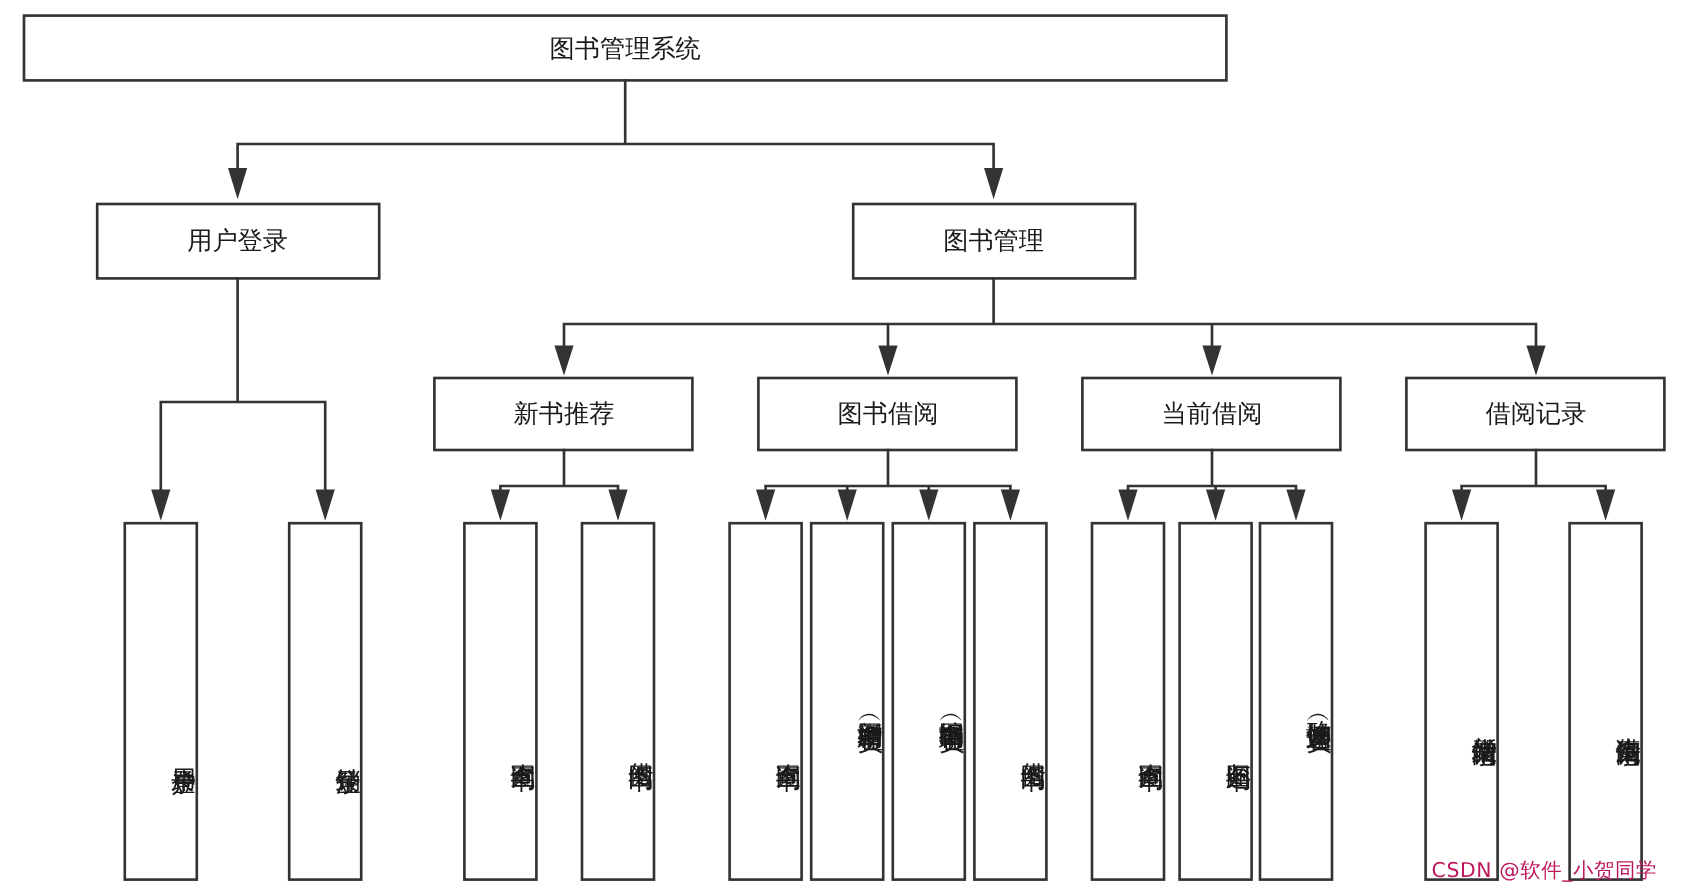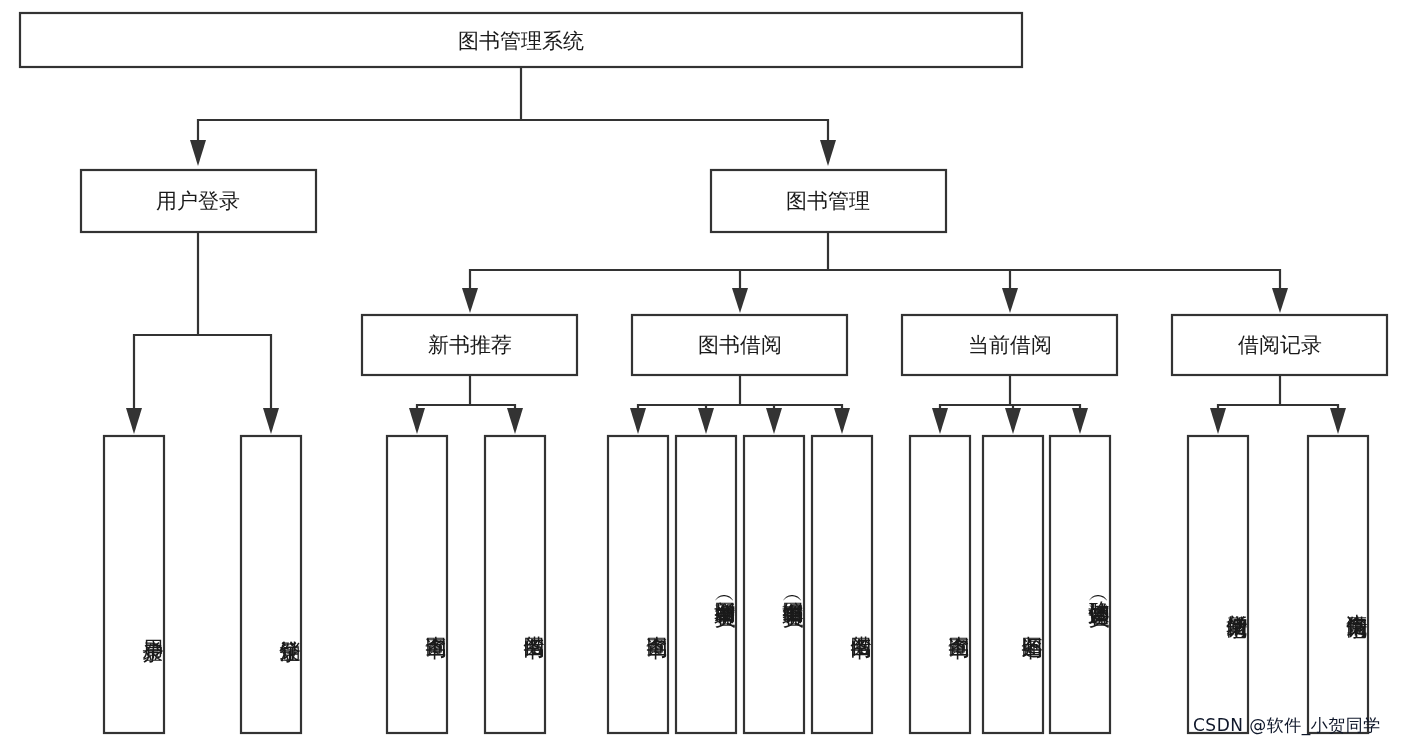--- a/index.html
+++ b/index.html
@@ -60,21 +60,21 @@
     white-space: nowrap;
     display: flex;
     align-items: flex-start;
     justify-content: center;
     pointer-events: none;
   }
   .watermark {
     position: absolute;
     font-family: "DejaVu Sans", "Liberation Sans", sans-serif;
     font-size: 17px;
-    color: #0f172a;
+    color: #be185d;
     white-space: nowrap;
     letter-spacing: 0.5px;
   }
 </style>
 </head>
 <body>
 
 <div id="diagram-root">
 
   <svg id="tree-svg" viewBox="0 0 1405 747">

